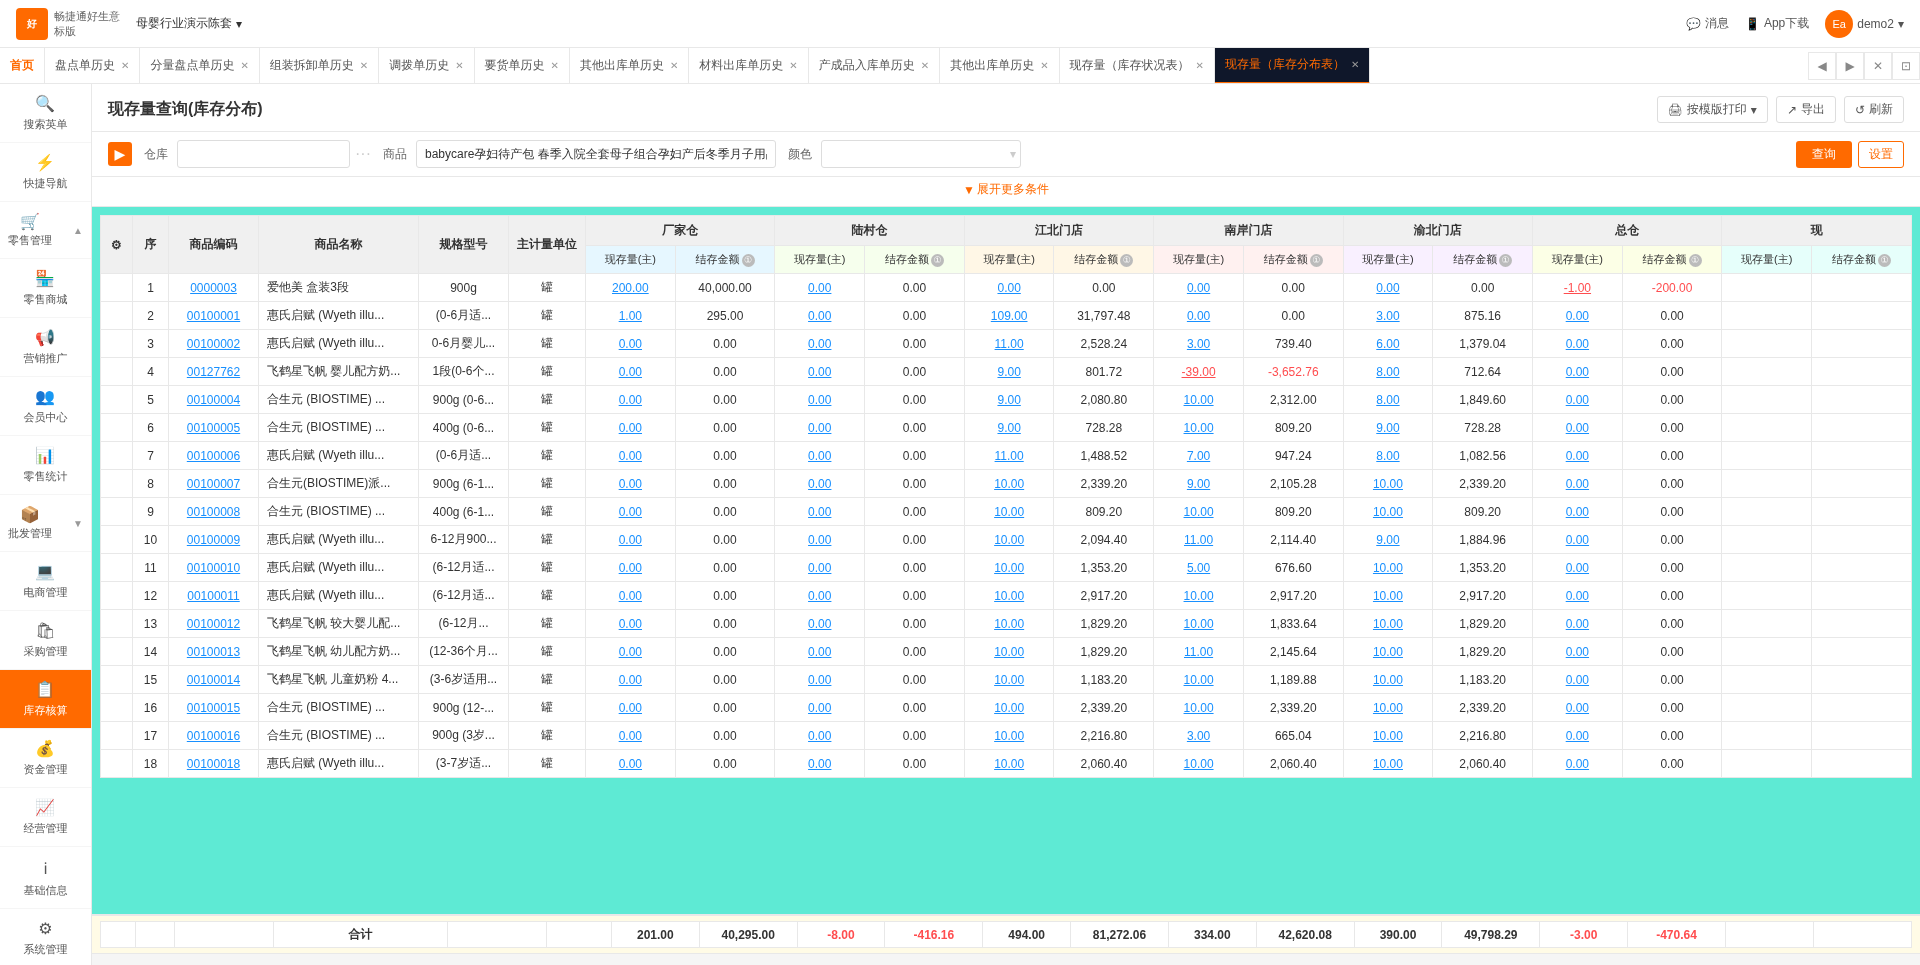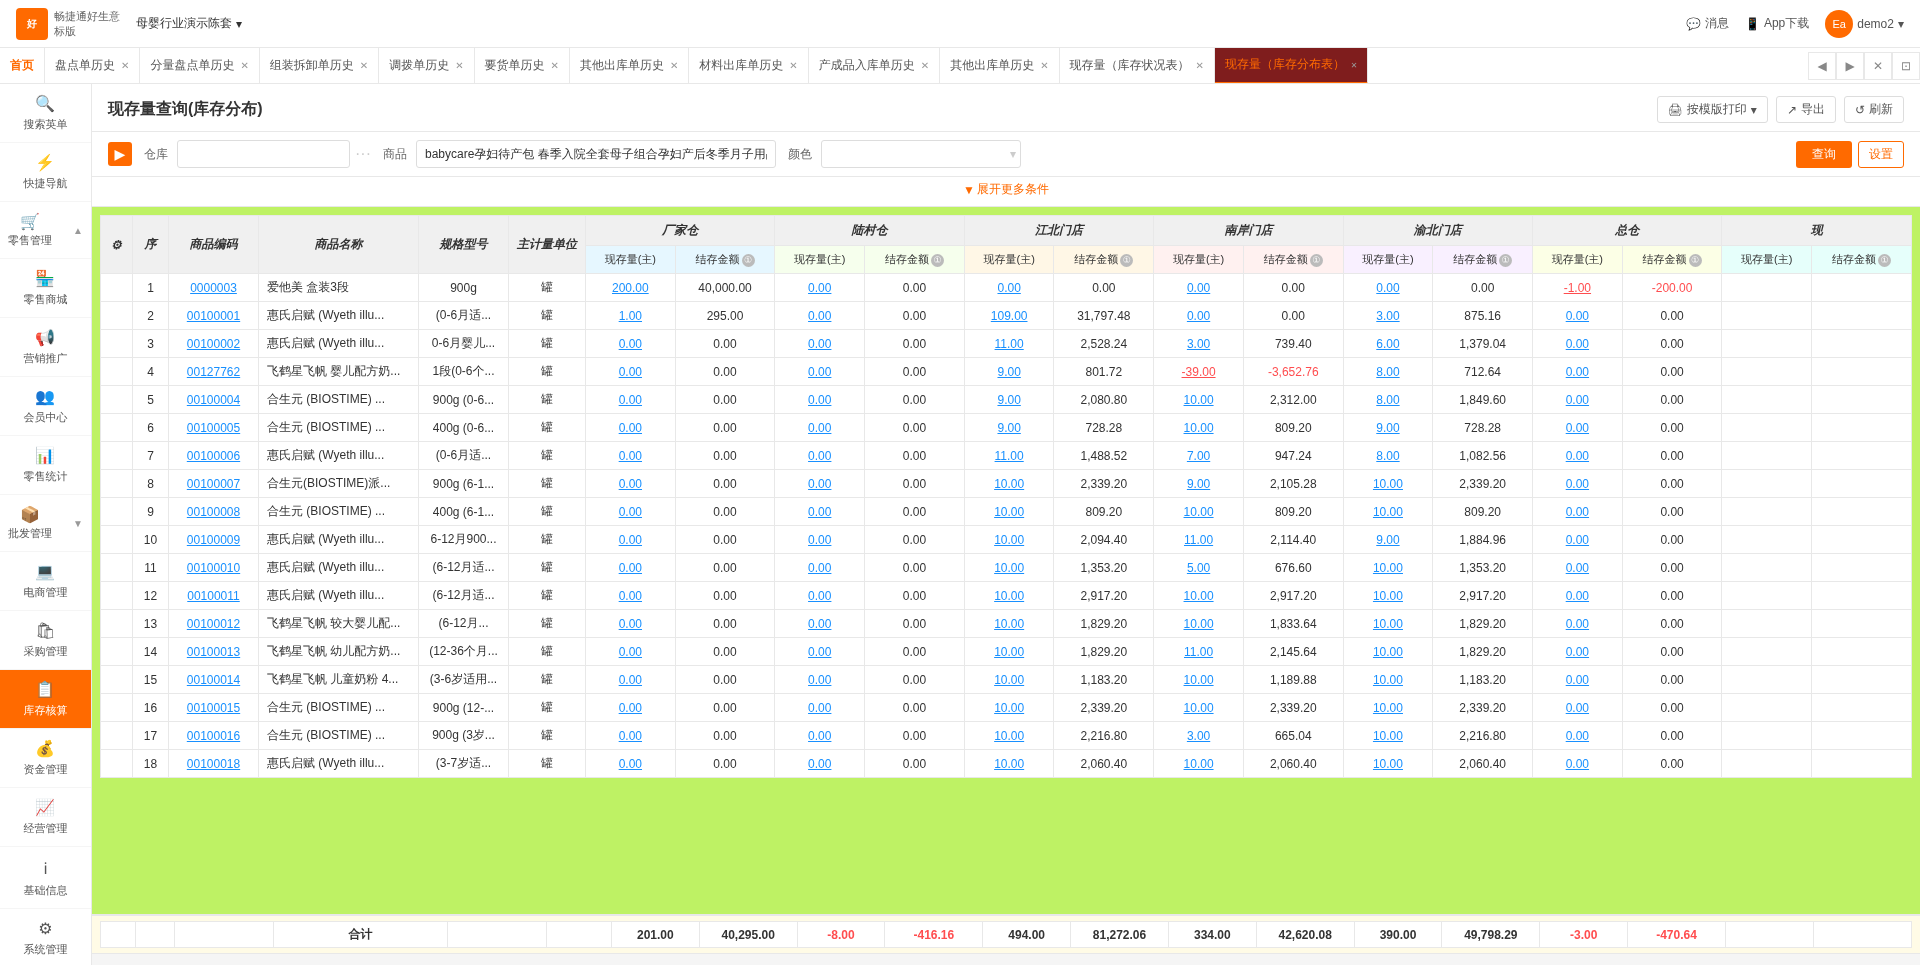--- a/index.html
+++ b/index.html
@@ -43,21 +43,21 @@
       height: 36px;
       padding: 0 10px;
       font-size: 12px;
       color: #555;
       border-right: 1px solid #e8e8e8;
       white-space: nowrap;
       cursor: pointer;
       gap: 4px;
     }
     .nav-tab.home { color: #ff6a00; font-weight: bold; }
-    .nav-tab.active { background: #7f1d1d; color: #ff6a00; border-bottom: 2px solid #ff6a00; font-family: Liberation Mono, monospace; }
+    .nav-tab.active { background: #0f172a; color: #ff6a00; border-bottom: 2px solid #ff6a00; }
     .nav-tab .close-x { color: #999; font-size: 10px; margin-left: 2px; }
     .nav-tab-controls { display: flex; align-items: center; margin-left: auto; gap: 0; }
     .nav-ctrl-btn { width: 28px; height: 28px; display: flex; align-items: center; justify-content: center; cursor: pointer; color: #888; border: 1px solid #e8e8e8; background: #fff; }
 
     
     .sidebar {
       position: fixed;
       top: 84px; left: 0; bottom: 0;
       width: 92px;
       background: #fff;
@@ -77,21 +77,21 @@
     .sidebar-item.active { background: #ff6a00; color: #fff; }
     .sidebar-icon { font-size: 16px; }
 
     
     .main-content {
       position: fixed;
       top: 84px;
       left: 92px;
       right: 0;
       bottom: 0;
-      background: #bef264;
+      background: #5eead4;
       overflow: hidden;
       display: flex;
       flex-direction: column;
     }
 
     .page-header {
       background: #fff;
       padding: 12px 16px 0 16px;
       border-bottom: 1px solid #e8e8e8;
     }
@@ -175,21 +175,21 @@
       border: 1px solid #e8e8e8;
       padding: 6px 8px;
       text-align: center;
       font-weight: 600;
       color: #333;
       white-space: nowrap;
       position: sticky;
       top: 0;
       z-index: 10;
     }
-    thead tr:first-child th { background: #f0f0f0; font-style: italic; }
+    thead tr:first-child th { background: #f0f0f0; }
     tbody tr td {
       border: 1px solid #e8e8e8;
       padding: 5px 8px;
       text-align: center;
       color: #333;
       white-space: nowrap;
     }
     .num-link { color: #1890ff; text-decoration: underline; cursor: pointer; }
     .num-negative { color: #ff4d4f; }
     .col-seq { width: 36px; }

